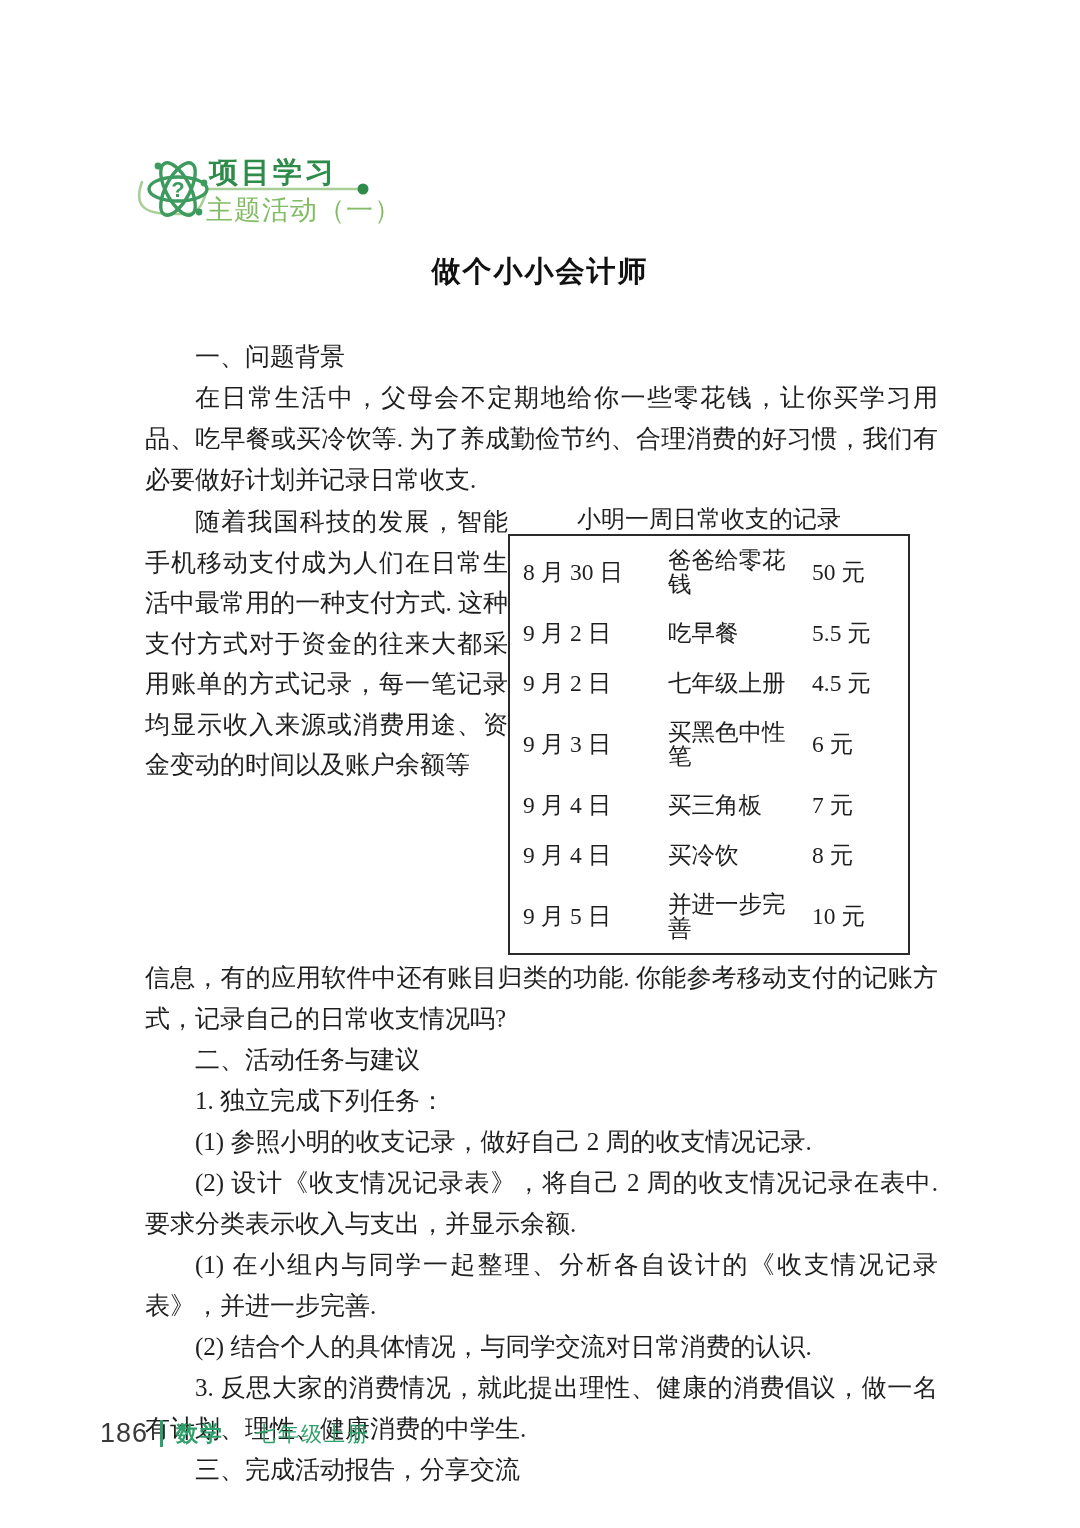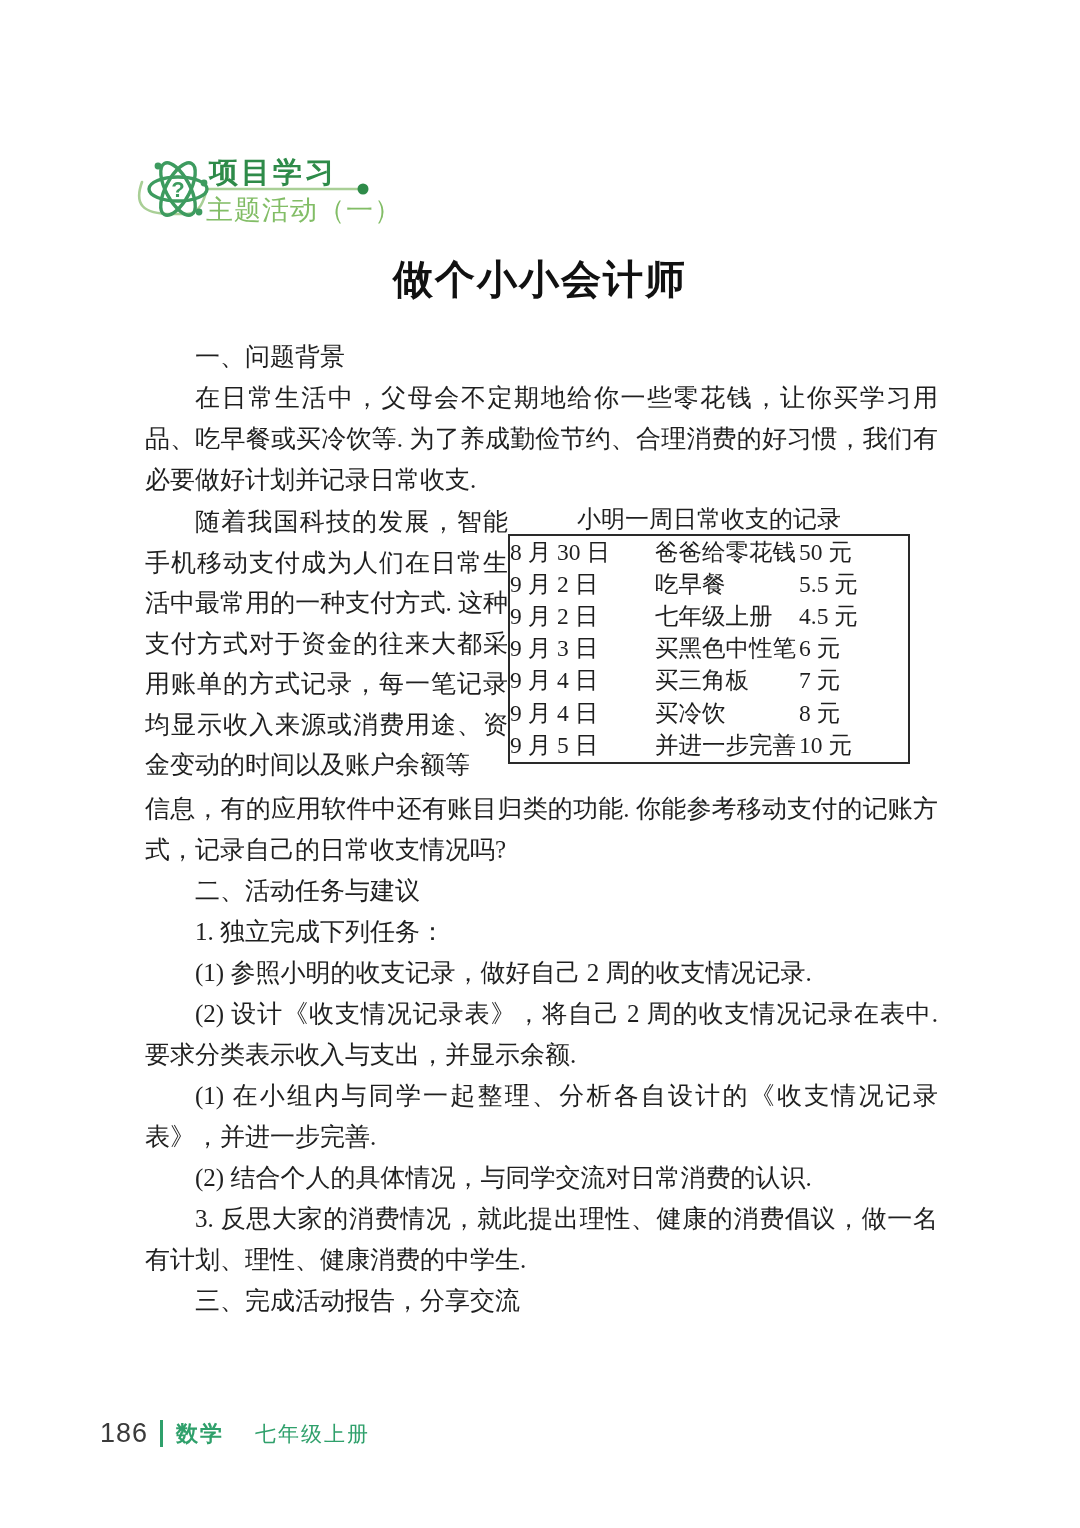--- a/index.html
+++ b/index.html
@@ -43,21 +43,21 @@
     font-family:"Liberation Sans","DejaVu Sans",sans-serif;
     font-size:27px;letter-spacing:1px;
     color:var(--light-green);
   }
 
   
   .page-title{
     position:absolute;left:0;top:252px;width:1080px;
     text-align:center;
     font-family:"Liberation Sans","DejaVu Sans",sans-serif;
-    font-size:40px;font-weight:600;letter-spacing:2px;
+    font-size:29px;font-weight:600;letter-spacing:2px;
     color:#111;
   }
 
   
   .content{
     position:absolute;left:145px;top:336px;width:793px;
     font-size:25px;line-height:41px;
     text-align:justify;
   }
   .content p{margin:0;}
@@ -70,21 +70,21 @@
   .ledger-caption{
     text-align:center;font-size:24px;line-height:30px;
     margin-bottom:7px;text-indent:0;
   }
   table.ledger{
     width:402px;height:230px;
     border:2px solid var(--border-ink);
     border-collapse:collapse;
     font-size:23.5px;line-height:1;
   }
-  table.ledger td{padding:0;vertical-align:middle;}
+  table.ledger td{padding:13px;vertical-align:middle;}
   td.l-date{width:146px;padding-left:22px;text-align:left;}
   td.l-item{text-align:left;}
   td.l-amt{width:110px;padding-right:16px;text-align:left;white-space:nowrap;}
 
   
   .footer{
     position:absolute;left:100px;top:1418px;
     display:flex;align-items:center;
     font-family:"Liberation Sans","DejaVu Sans",sans-serif;
   }

